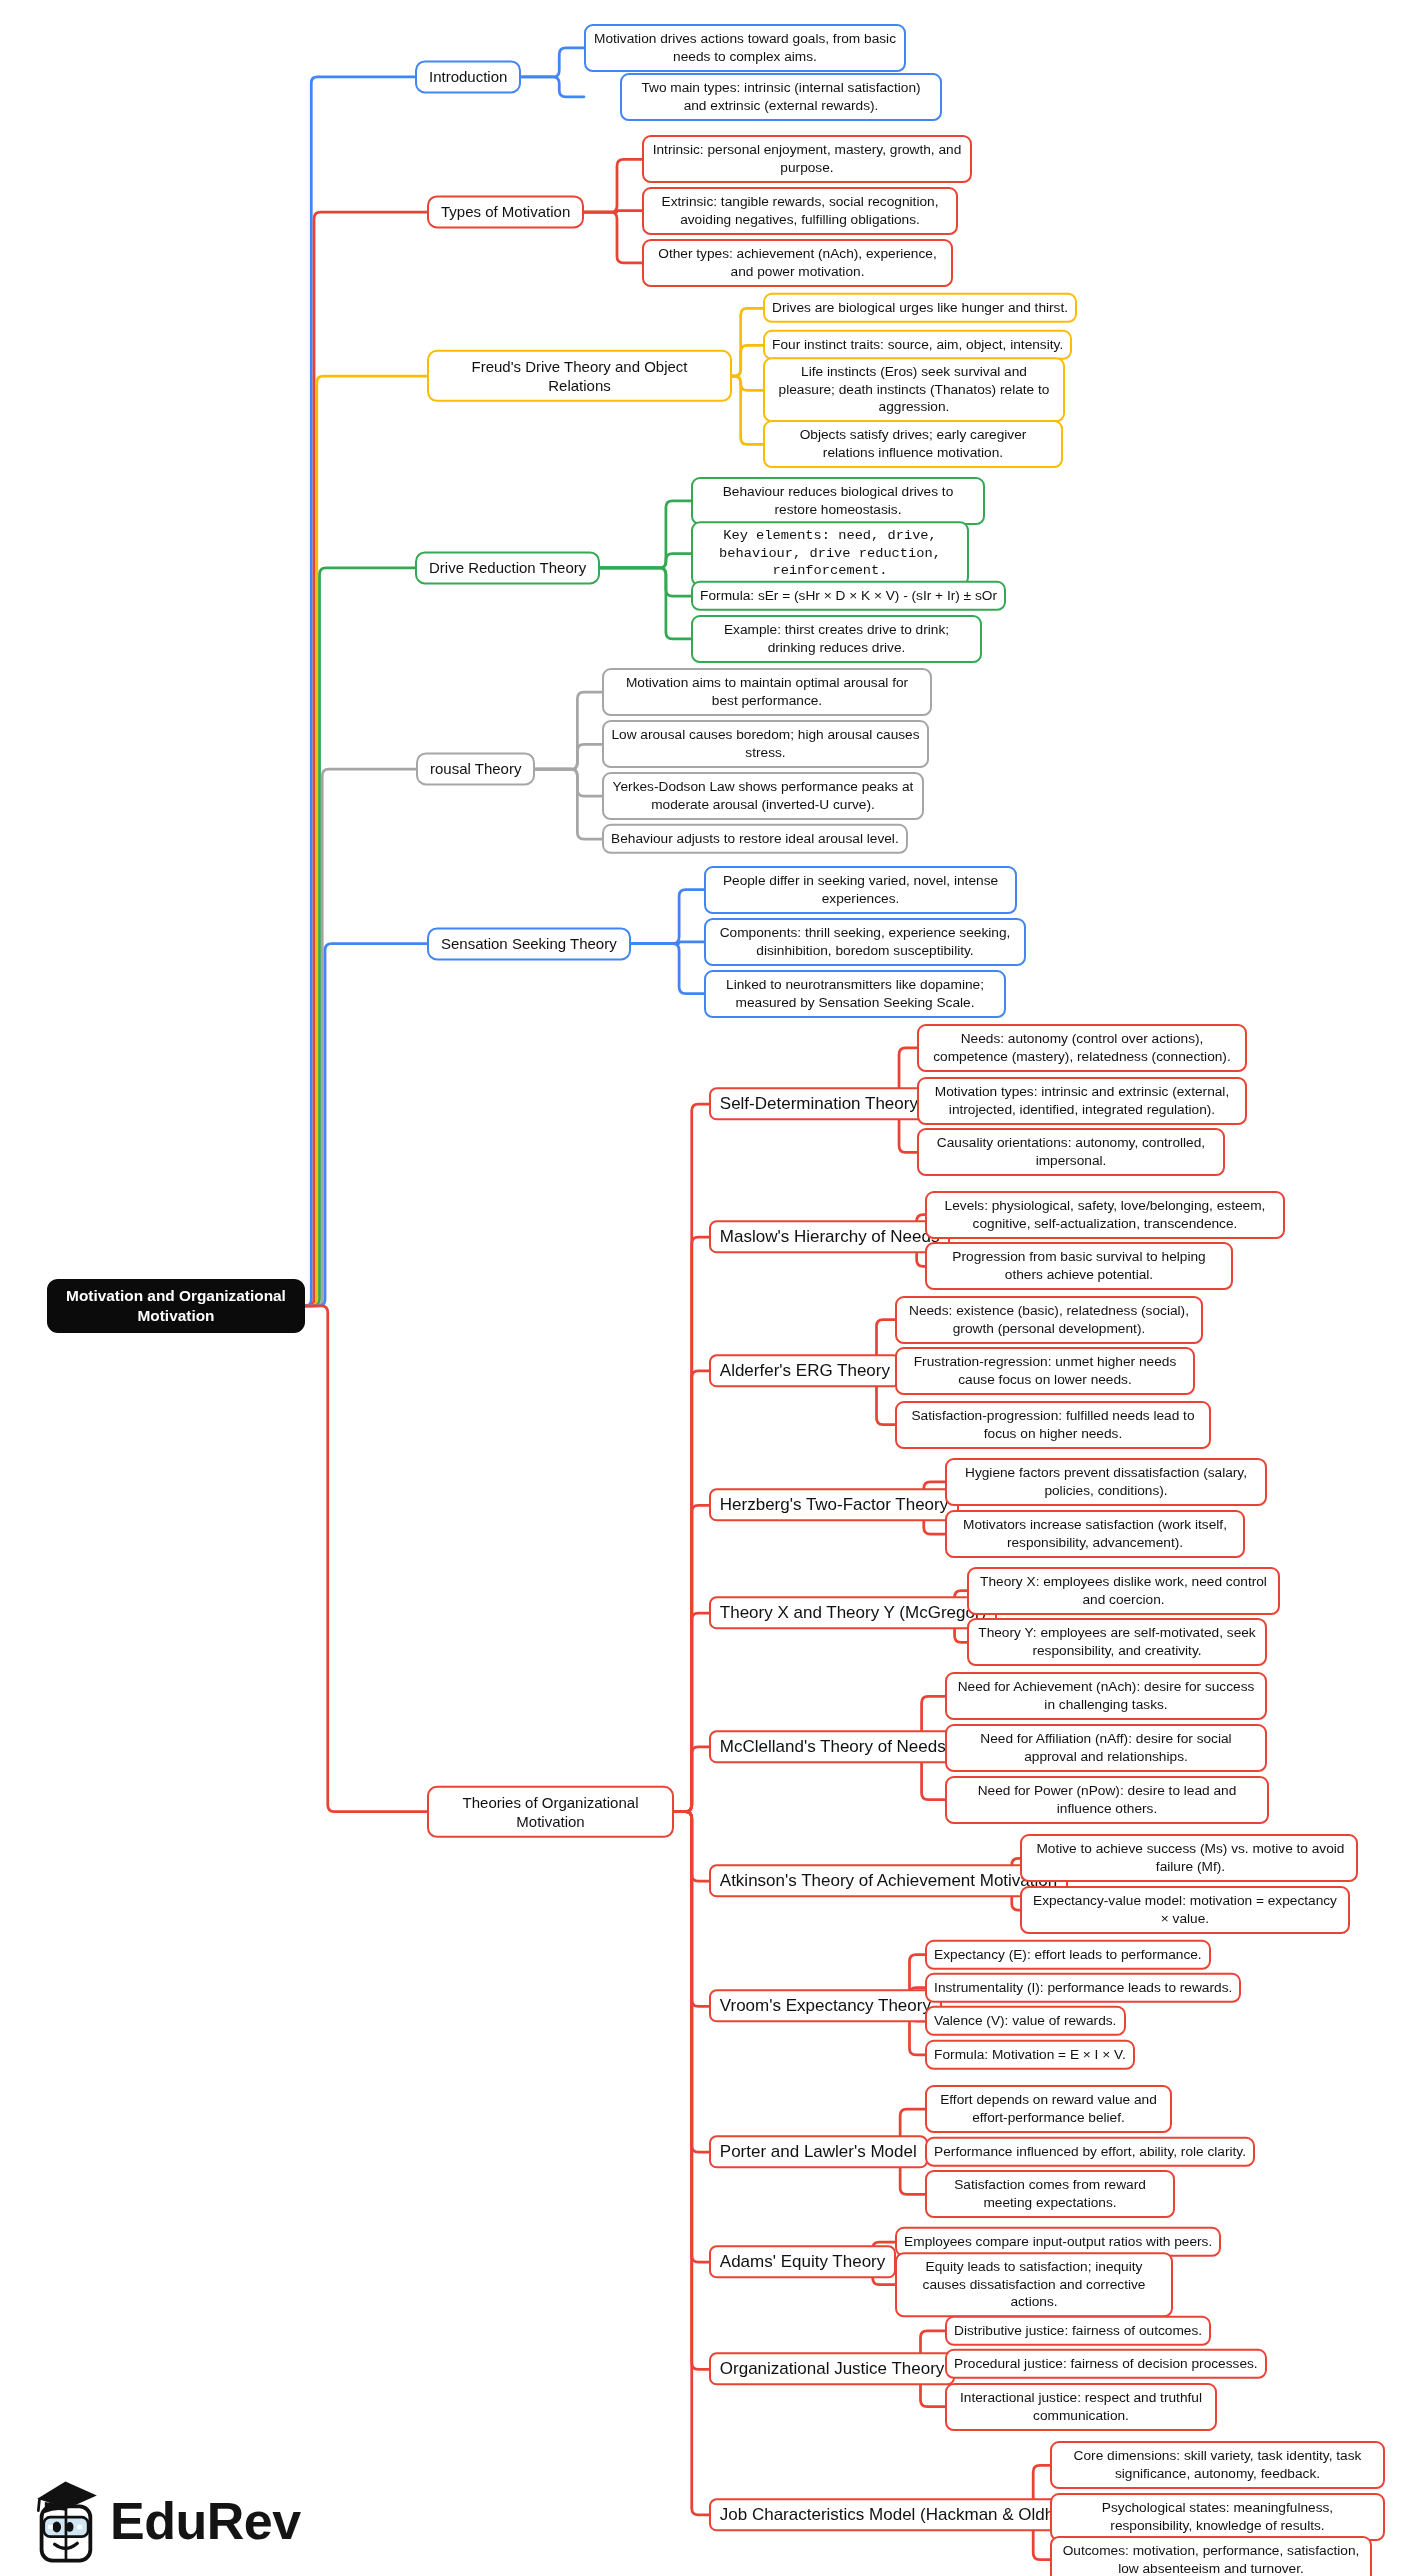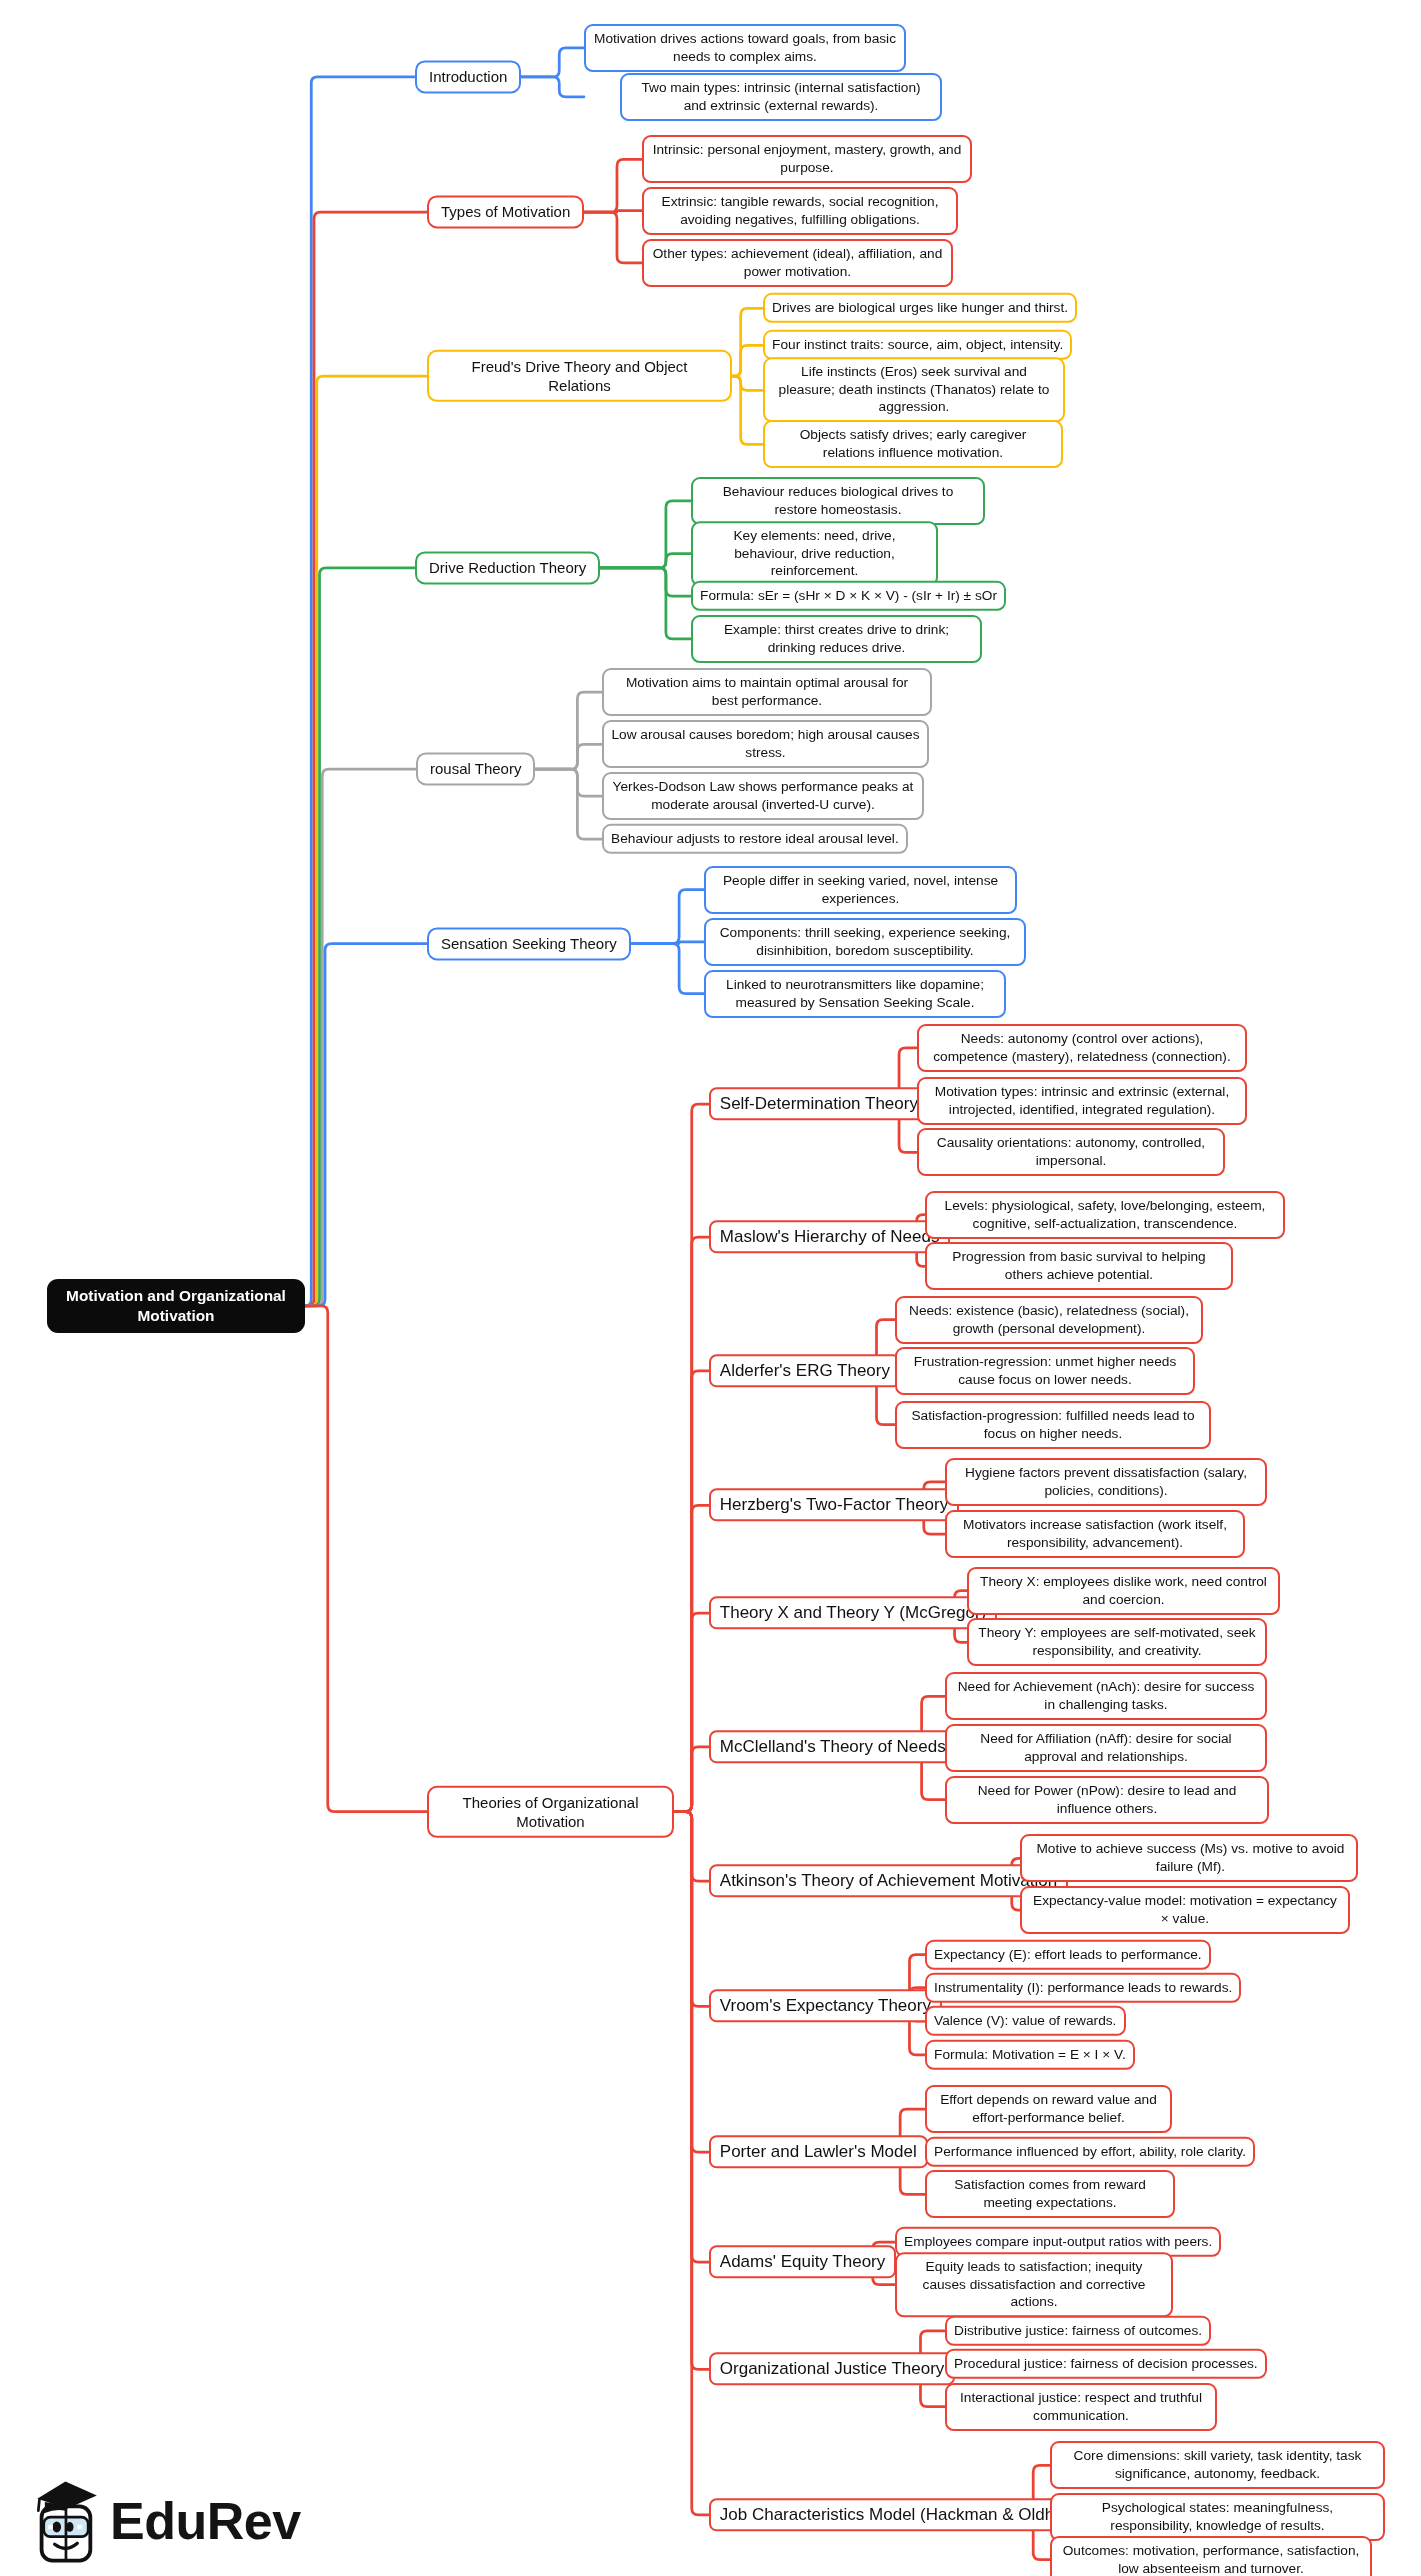--- a/index.html
+++ b/index.html
@@ -118,29 +118,29 @@
     </svg>
     <span class="logo-text">EduRev</span>
   </div>
 <div class="root-node" style="left: 47px; top: 1306px; width: 258px;">Motivation and Organizational Motivation</div>
     <div class="node node-label" style="left: 415px; top: 77px; border-color: rgb(66, 133, 244);">Introduction</div>
     <div class="node" style="left: 584px; top: 48px; width: 322px; border-color: rgb(66, 133, 244);">Motivation drives actions toward goals, from basic needs to complex aims.</div>
     <div class="node" style="left: 584px; top: 97px; width: 322px; border-color: rgb(66, 133, 244); margin-left: 36px;">Two main types: intrinsic (internal satisfaction) and extrinsic (external rewards).</div>
     <div class="node node-label" style="left: 427px; top: 212px; border-color: rgb(234, 67, 53);">Types of Motivation</div>
     <div class="node" style="left: 642px; top: 159px; width: 330px; border-color: rgb(234, 67, 53);">Intrinsic: personal enjoyment, mastery, growth, and purpose.</div>
     <div class="node" style="left: 642px; top: 211px; width: 316px; border-color: rgb(234, 67, 53);">Extrinsic: tangible rewards, social recognition, avoiding negatives, fulfilling obligations.</div>
-    <div class="node" style="left: 642px; top: 263px; width: 311px; border-color: rgb(234, 67, 53);">Other types: achievement (ideal), affiliation, and power motivation.</div>
+    <div class="node" style="left: 642px; top: 263px; width: 311px; border-color: rgb(234, 67, 53);">Other types: achievement (nAch), experience, and power motivation.</div>
     <div class="node node-label wrap" style="left: 427px; top: 376px; width: 305px; border-color: rgb(251, 188, 5);">Freud's Drive Theory and Object Relations</div>
     <div class="node oneline" style="left: 763px; top: 308px; border-color: rgb(251, 188, 5);">Drives are biological urges like hunger and thirst.</div>
     <div class="node oneline" style="left: 763px; top: 345px; border-color: rgb(251, 188, 5);">Four instinct traits: source, aim, object, intensity.</div>
     <div class="node" style="left: 763px; top: 390px; width: 302px; border-color: rgb(251, 188, 5);">Life instincts (Eros) seek survival and pleasure; death instincts (Thanatos) relate to aggression.</div>
     <div class="node" style="left: 763px; top: 444px; width: 300px; border-color: rgb(251, 188, 5);">Objects satisfy drives; early caregiver relations influence motivation.</div>
     <div class="node node-label" style="left: 415px; top: 568px; border-color: rgb(52, 168, 83);">Drive Reduction Theory</div>
     <div class="node" style="left: 691px; top: 501px; width: 294px; border-color: rgb(52, 168, 83);">Behaviour reduces biological drives to restore homeostasis.</div>
-    <div class="node" style="left: 691px; top: 554px; width: 247px; border-color: rgb(52, 168, 83);">Key elements: need, drive, behaviour, drive reduction, reinforcement.</div>
+    <div class="node" style="left: 691px; top: 554px; width: 278px; border-color: rgb(52, 168, 83); font-family: Liberation Mono, monospace;">Key elements: need, drive, behaviour, drive reduction, reinforcement.</div>
     <div class="node oneline" style="left: 691px; top: 596px; border-color: rgb(52, 168, 83);">Formula: sEr = (sHr × D × K × V) - (sIr + Ir) ± sOr</div>
     <div class="node" style="left: 691px; top: 639px; width: 291px; border-color: rgb(52, 168, 83);">Example: thirst creates drive to drink; drinking reduces drive.</div>
     <div class="node node-label" style="left: 416px; top: 769px; border-color: rgb(166, 166, 166);">rousal Theory</div>
     <div class="node" style="left: 602px; top: 692px; width: 330px; border-color: rgb(166, 166, 166);">Motivation aims to maintain optimal arousal for best performance.</div>
     <div class="node" style="left: 602px; top: 744px; width: 327px; border-color: rgb(166, 166, 166);">Low arousal causes boredom; high arousal causes stress.</div>
     <div class="node" style="left: 602px; top: 796px; width: 322px; border-color: rgb(166, 166, 166);">Yerkes-Dodson Law shows performance peaks at moderate arousal (inverted-U curve).</div>
     <div class="node oneline" style="left: 602px; top: 839px; border-color: rgb(166, 166, 166);">Behaviour adjusts to restore ideal arousal level.</div>
     <div class="node node-label" style="left: 427px; top: 944px; border-color: rgb(66, 133, 244);">Sensation Seeking Theory</div>
     <div class="node" style="left: 704px; top: 890px; width: 313px; border-color: rgb(66, 133, 244);">People differ in seeking varied, novel, intense experiences.</div>
     <div class="node" style="left: 704px; top: 942px; width: 322px; border-color: rgb(66, 133, 244);">Components: thrill seeking, experience seeking, disinhibition, boredom susceptibility.</div>

